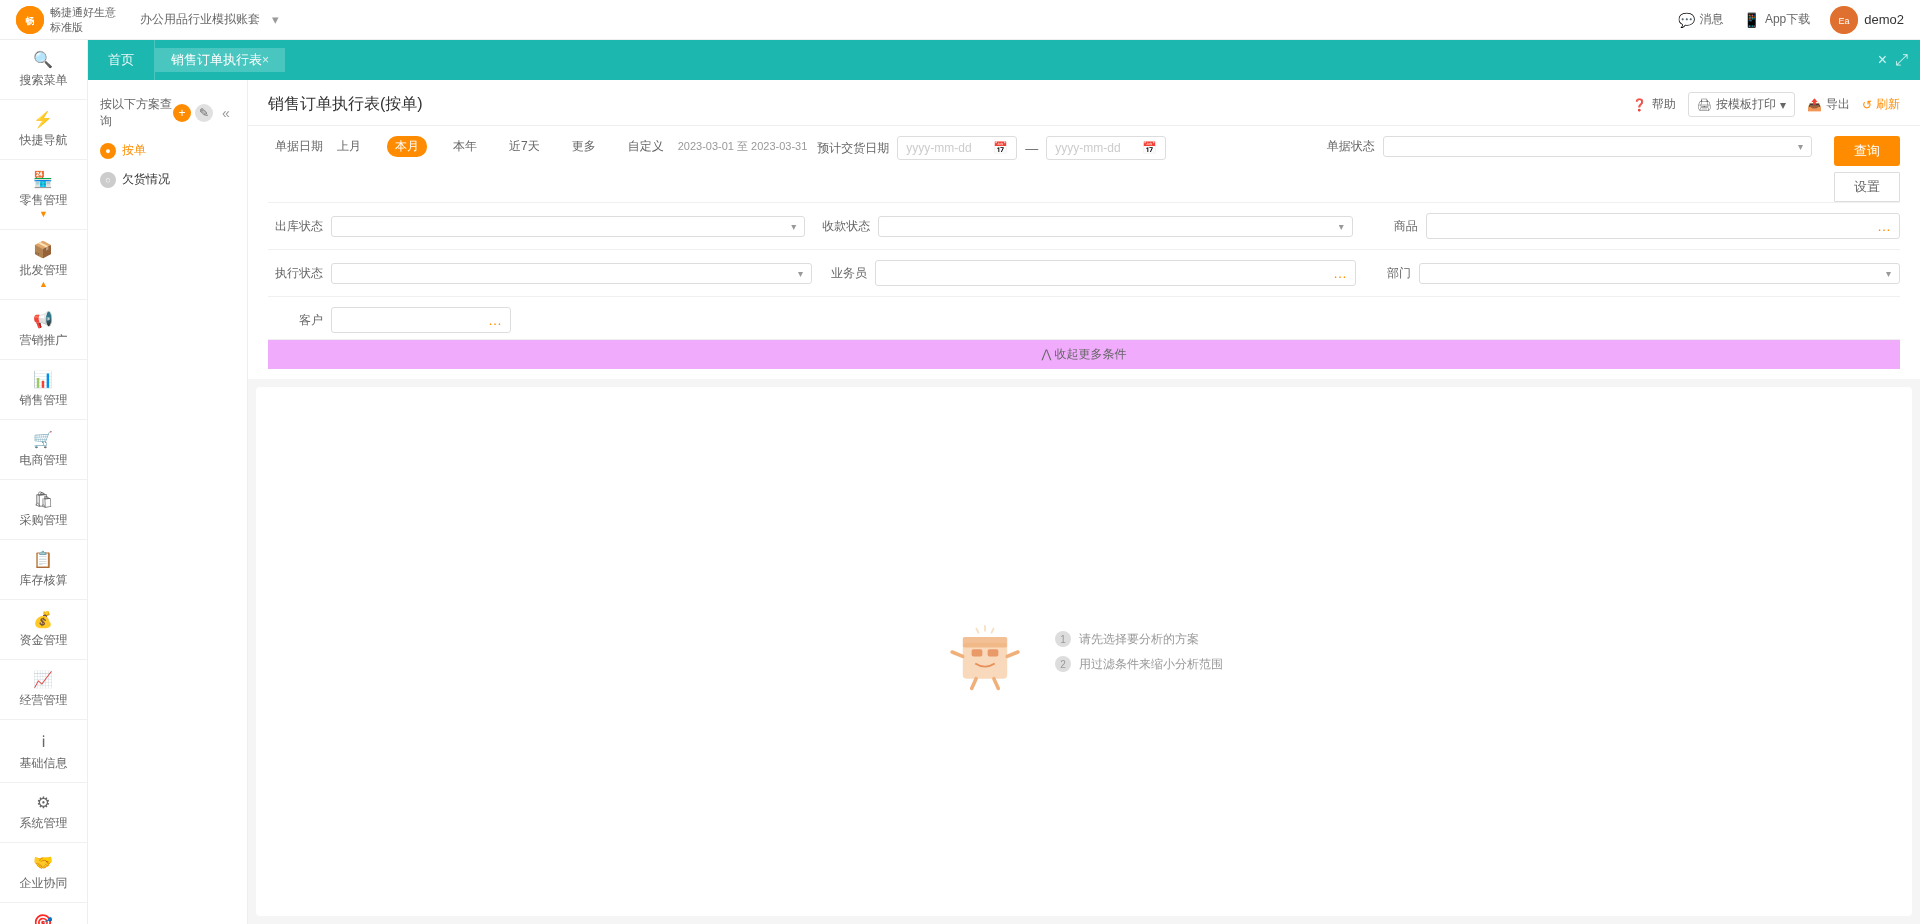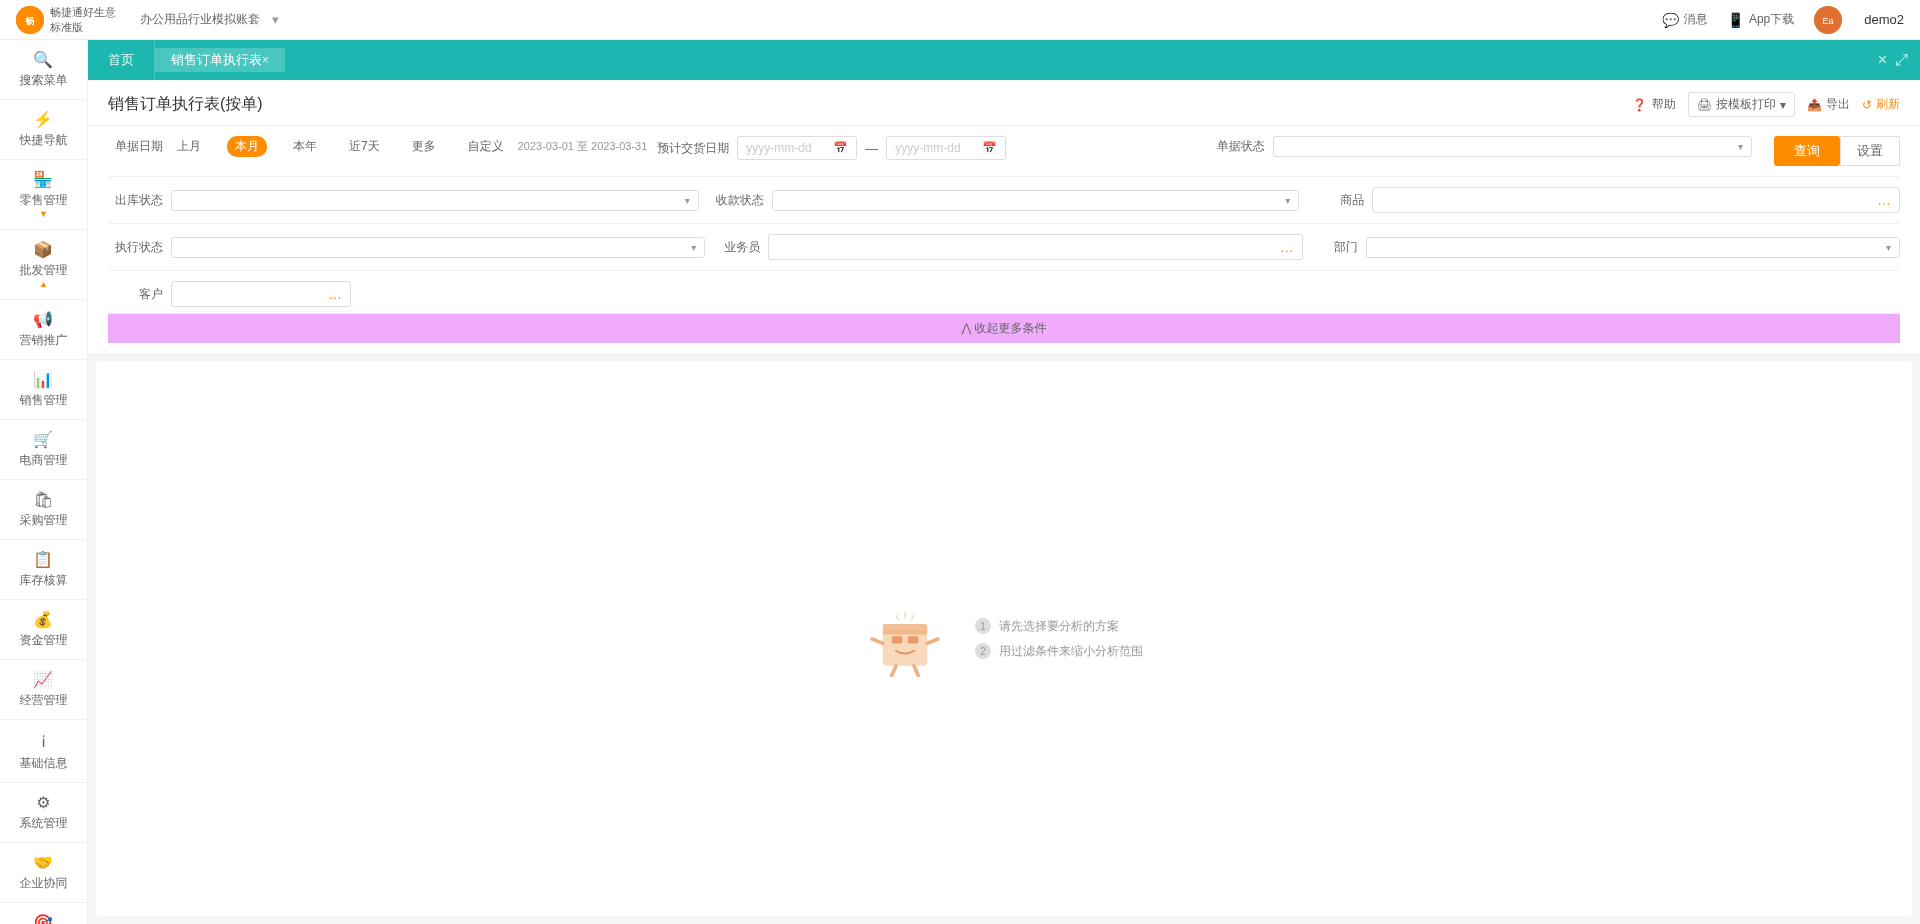--- a/index.html
+++ b/index.html
@@ -76,21 +76,21 @@
       display: flex;
       align-items: center;
       justify-content: center;
       color: white;
       font-size: 11px;
       overflow: hidden;
     }
     .user-info {
       display: flex;
       align-items: center;
-      gap: 22px;
+      gap: 6px;
       cursor: pointer;
     }
 
     
     .main-layout {
       display: flex;
       flex: 1;
       overflow: hidden;
     }
 
@@ -383,21 +383,22 @@
       background: #fff;
       color: #666;
       border: 1px solid #ddd;
       border-radius: 1px;
       padding: 5px 16px;
       font-size: 13px;
       cursor: pointer;
     }
     .btn-column {
       display: flex;
-      flex-direction: row;
+      flex-direction: column;
+      gap: 6px;
       margin-left: 12px;
     }
 
     
     .empty-state {
       flex: 1;
       display: flex;
       align-items: center;
       justify-content: center;
       flex-direction: column;
@@ -580,20 +581,38 @@
         <span class="tab-close">×</span>
       </div>
       <div class="tab-bar-right">
         <span class="tab-bar-btn">×</span>
         <span class="tab-bar-btn">⤢</span>
       </div>
     </div>
 
     <div class="page-body">
 
+      <div class="left-panel">
+        <div class="left-panel-header">
+          <span class="left-panel-header-text">按以下方案查询</span>
+          <div class="left-panel-actions">
+            <div class="panel-action-btn orange">+</div>
+            <div class="panel-action-btn gray">✎</div>
+            <div class="panel-action-btn arrow">«</div>
+          </div>
+        </div>
+        <div class="scheme-item active">
+          <div class="scheme-item-icon">●</div>
+          <span>按单</span>
+        </div>
+        <div class="scheme-item">
+          <div class="scheme-item-icon gray">○</div>
+          <span>欠货情况</span>
+        </div>
+      </div>
 
       <div class="right-main">
 
         <div class="page-header">
           <span class="page-title">销售订单执行表(按单)</span>
           <div class="page-header-actions">
             <div class="header-action-link">
               <span class="icon">❓</span>
               <span>帮助</span>
             </div>
@@ -608,21 +627,21 @@
             </div>
             <div class="refresh-btn">
               <span>↺</span>
               <span>刷新</span>
             </div>
           </div>
         </div>
 
         <div class="filter-section">
 
-          <div style="display:flex;align-items:flex-start;gap:10px;padding-bottom:10px;border-bottom:1px solid #f0f0f0;">
+          <div style="display:flex;align-items:flex-start;gap:10px;border-bottom:1px solid #f0f0f0;">
             <div style="display:flex;align-items:center;gap:8px;flex:0 0 auto;">
               <span class="filter-item-label">单据日期</span>
               <div style="display:flex;align-items:flex-end;gap:20px;">
                 <span class="date-tab">上月</span>
                 <span class="date-tab active">本月</span>
                 <span class="date-tab">本年</span>
                 <span class="date-tab">近7天</span>
                 <span class="date-tab">更多</span>
                 <span class="date-tab">自定义</span>
               </div>

